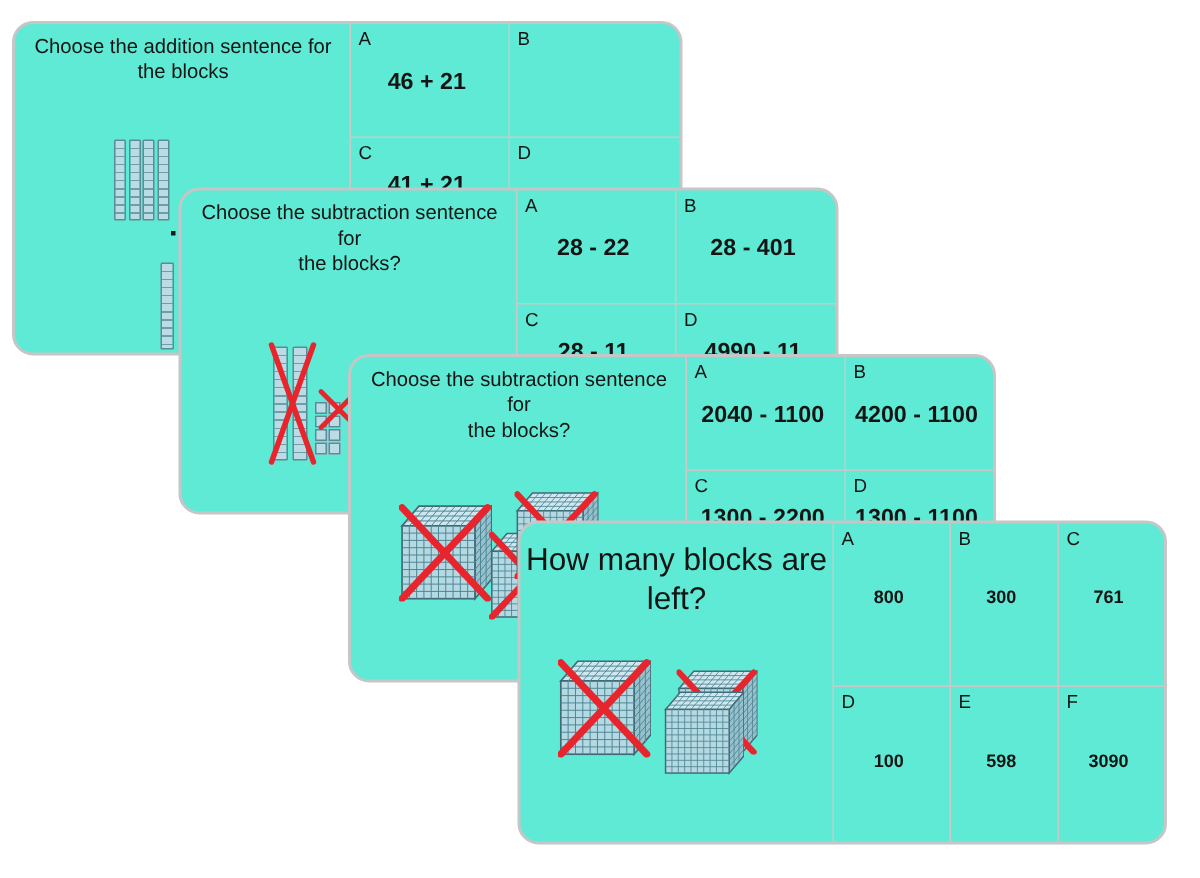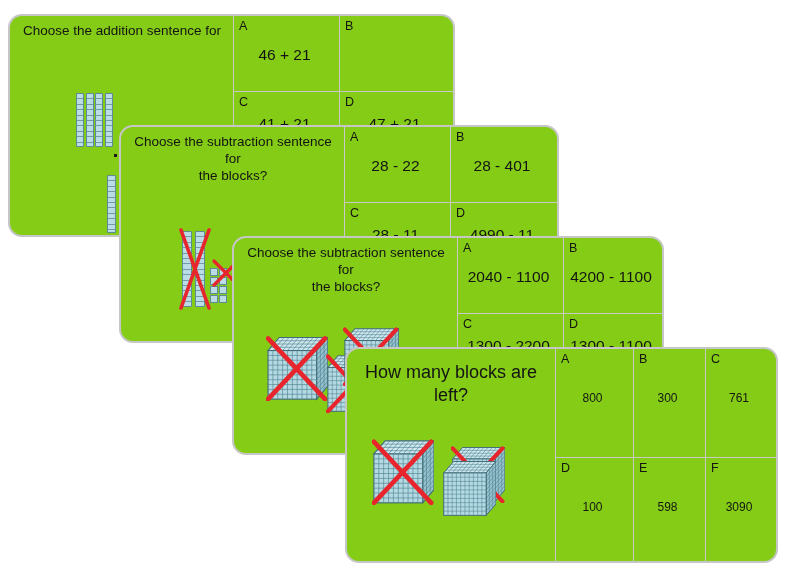--- a/index.html
+++ b/index.html
@@ -1,38 +1,38 @@
 <!DOCTYPE html>
 <html><head>
 <meta charset="utf-8">
 <style>
   html,body{margin:0;padding:0;background:#fff;}
   #stage{position:relative;width:800px;height:585px;background:#fff;overflow:hidden;
          font-family:"Liberation Sans",sans-serif;color:#141414;}
-  .card{position:absolute;background:#84cc16;border:2px solid #c6c6c6;border-radius:14px;
+  .card{position:absolute;background:#5eead4;border:2px solid #c6c6c6;border-radius:14px;
         box-sizing:border-box;overflow:hidden;}
   #card1{left:8px;top:14px;width:447px;height:223px;z-index:1;}
   #card2{left:119px;top:125px;width:440px;height:218px;z-index:2;}
   #card3{left:232px;top:236px;width:432px;height:219px;z-index:3;}
   #card4{left:345px;top:347px;width:433px;height:216px;z-index:4;}
   .qtext{position:absolute;top:7px;left:5px;width:214px;text-align:center;
          font-size:13.5px;line-height:1.25;}
-  #card4 .qtext{width:208px;left:0;top:12px;font-size:18px;}
+  #card4 .qtext{width:208px;left:0;top:12px;font-size:21px;}
   .ans{position:absolute;top:0;bottom:0;right:0;border-left:1.5px solid #c9c9c9;
        display:grid;}
   .g2{left:223px;grid-template-columns:105px 1fr;grid-template-rows:75px 1fr;}
   .g3{left:208px;grid-template-columns:77px 72px 1fr;grid-template-rows:108px 1fr;}
   .cell{position:relative;border-left:1.5px solid #c9c9c9;border-top:1.5px solid #c9c9c9;
         box-sizing:border-box;cursor:pointer;background:#fff0;}
   .g2 .cell:nth-child(1),.g2 .cell:nth-child(3){border-left:none;}
   .g2 .cell:nth-child(1),.g2 .cell:nth-child(2){border-top:none;}
   .g3 .cell:nth-child(1),.g3 .cell:nth-child(4){border-left:none;}
   .g3 .cell:nth-child(1),.g3 .cell:nth-child(2),.g3 .cell:nth-child(3){border-top:none;}
   .lbl{position:absolute;top:3px;left:5px;font-size:12.5px;}
-  .val{position:absolute;left:0;right:4px;text-align:center;font-size:15.5px;}
+  .val{position:absolute;left:0;right:4px;text-align:center;font-size:15.5px;font-weight:bold;}
   .g2 .cell:nth-child(-n+2) .val{top:30px;}
   .g2 .cell:nth-child(n+3) .val{top:23px;}
   .g3 .val{top:42px;font-size:12px;}
   
   .rod{position:absolute;width:8px;box-sizing:border-box;border:1px solid #5d8a97;border-radius:1px;
        background:repeating-linear-gradient(to bottom,#bcdce5 0px,#bcdce5 4.4px,#6f9dab 4.4px,#6f9dab 5.4px);}
   .dot{position:absolute;width:3px;height:3px;background:#1a1a1a;}
   .units{position:absolute;display:grid;grid-template-columns:8px 8px;gap:1px;}
   .unit{width:8px;height:8px;box-sizing:border-box;background:#bcdce5;border:1px solid #5d8a97;}
   .blk{position:absolute;}
@@ -60,20 +60,21 @@
       <line x1="63" y1="9" x2="2" y2="74"></line>
     </g>
   </defs>
 </svg>
 
 <div id="stage">
 
   <div class="card" id="card1">
     <div class="qtext">
       <div>Choose the addition sentence for</div>
+      <div>the blocks</div>
     </div>
     <div class="blk" style="left:66px;top:77px;width:40px;height:54px;">
       <div class="rod" style="left:0;top:0;height:54px;"></div>
       <div class="rod" style="left:9.5px;top:0;height:54px;"></div>
       <div class="rod" style="left:19px;top:0;height:54px;"></div>
       <div class="rod" style="left:28.5px;top:0;height:54px;"></div>
     </div>
     <div class="dot" style="left:104px;top:138px;"></div>
     <div class="rod" style="left:97px;top:159px;height:58px;width:9px;"></div>
     <div class="ans g2">
@@ -83,21 +84,20 @@
       </div>
       <div class="cell">
         <span class="lbl">B</span>
       </div>
       <div class="cell">
         <span class="lbl">C</span>
         <div class="val">41 + 21</div>
       </div>
       <div class="cell">
         <span class="lbl">D</span>
-        <div class="val">47 + 21</div>
       </div>
     </div>
   </div>
 
   <div class="card" id="card2">
     <div class="qtext">
       <div>Choose the subtraction sentence for</div>
       <div>the blocks?</div>
     </div>
     <div class="rod" style="left:61px;top:104px;height:76px;width:10px;"></div>

